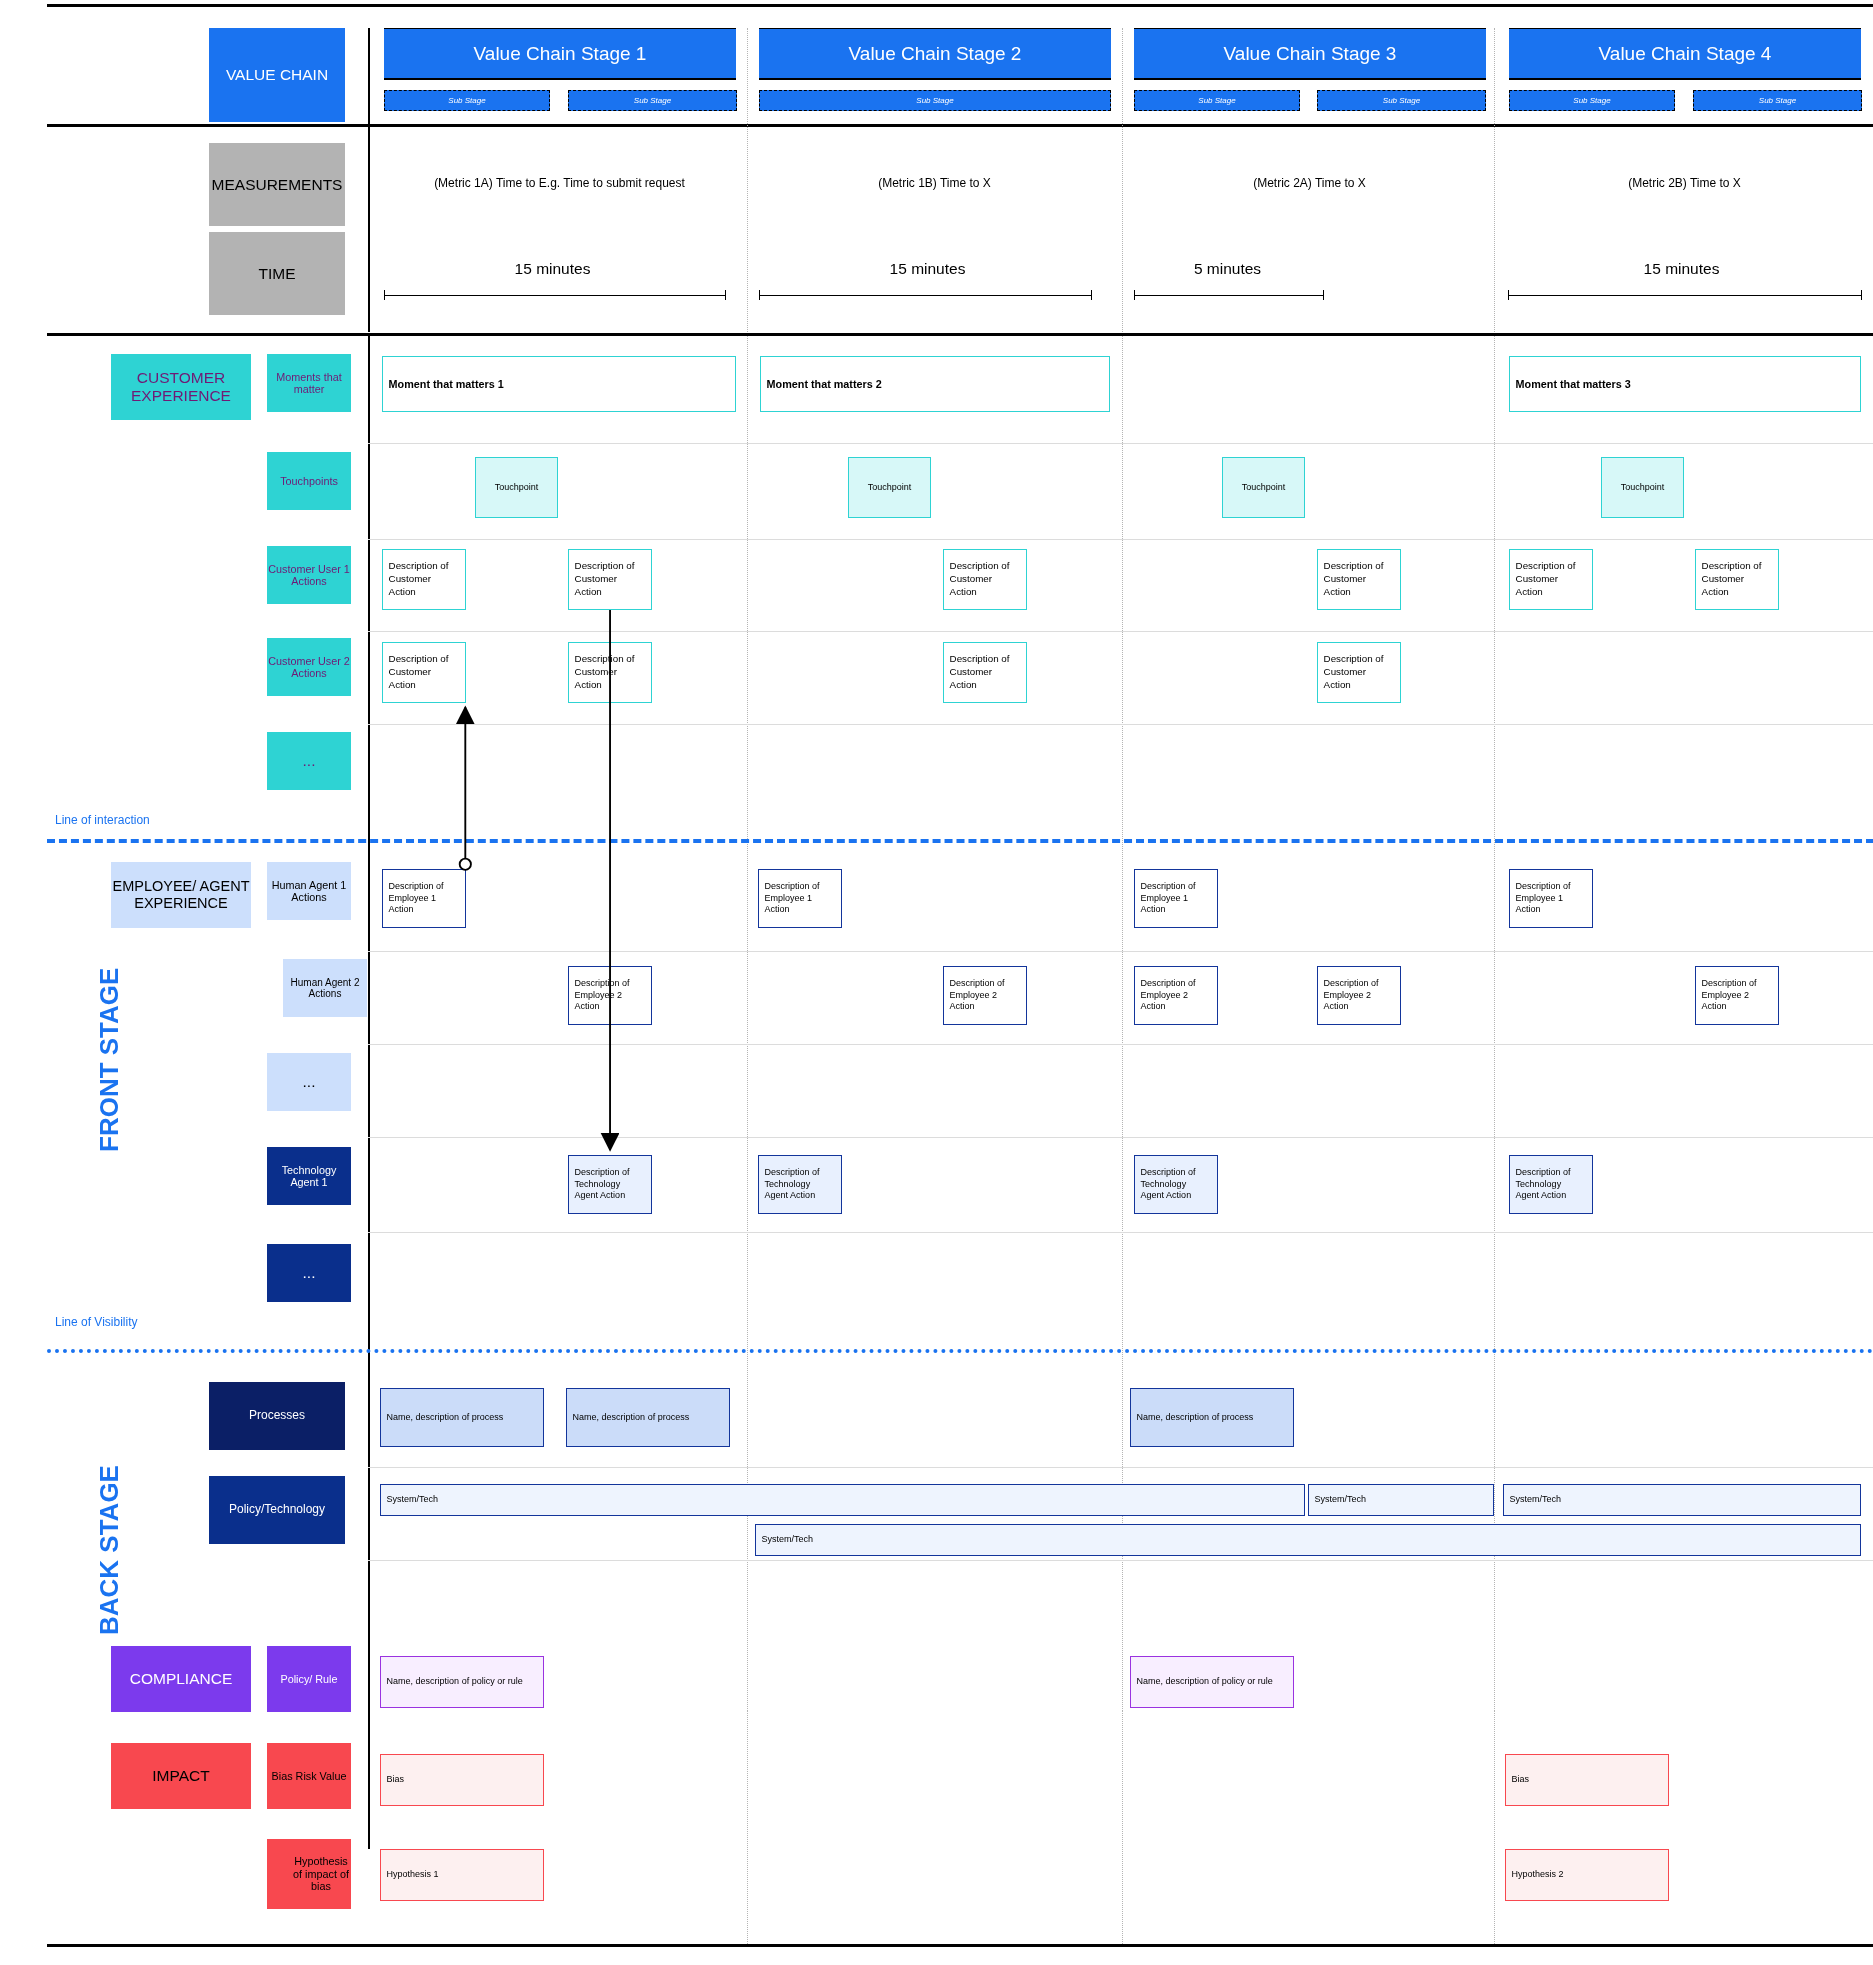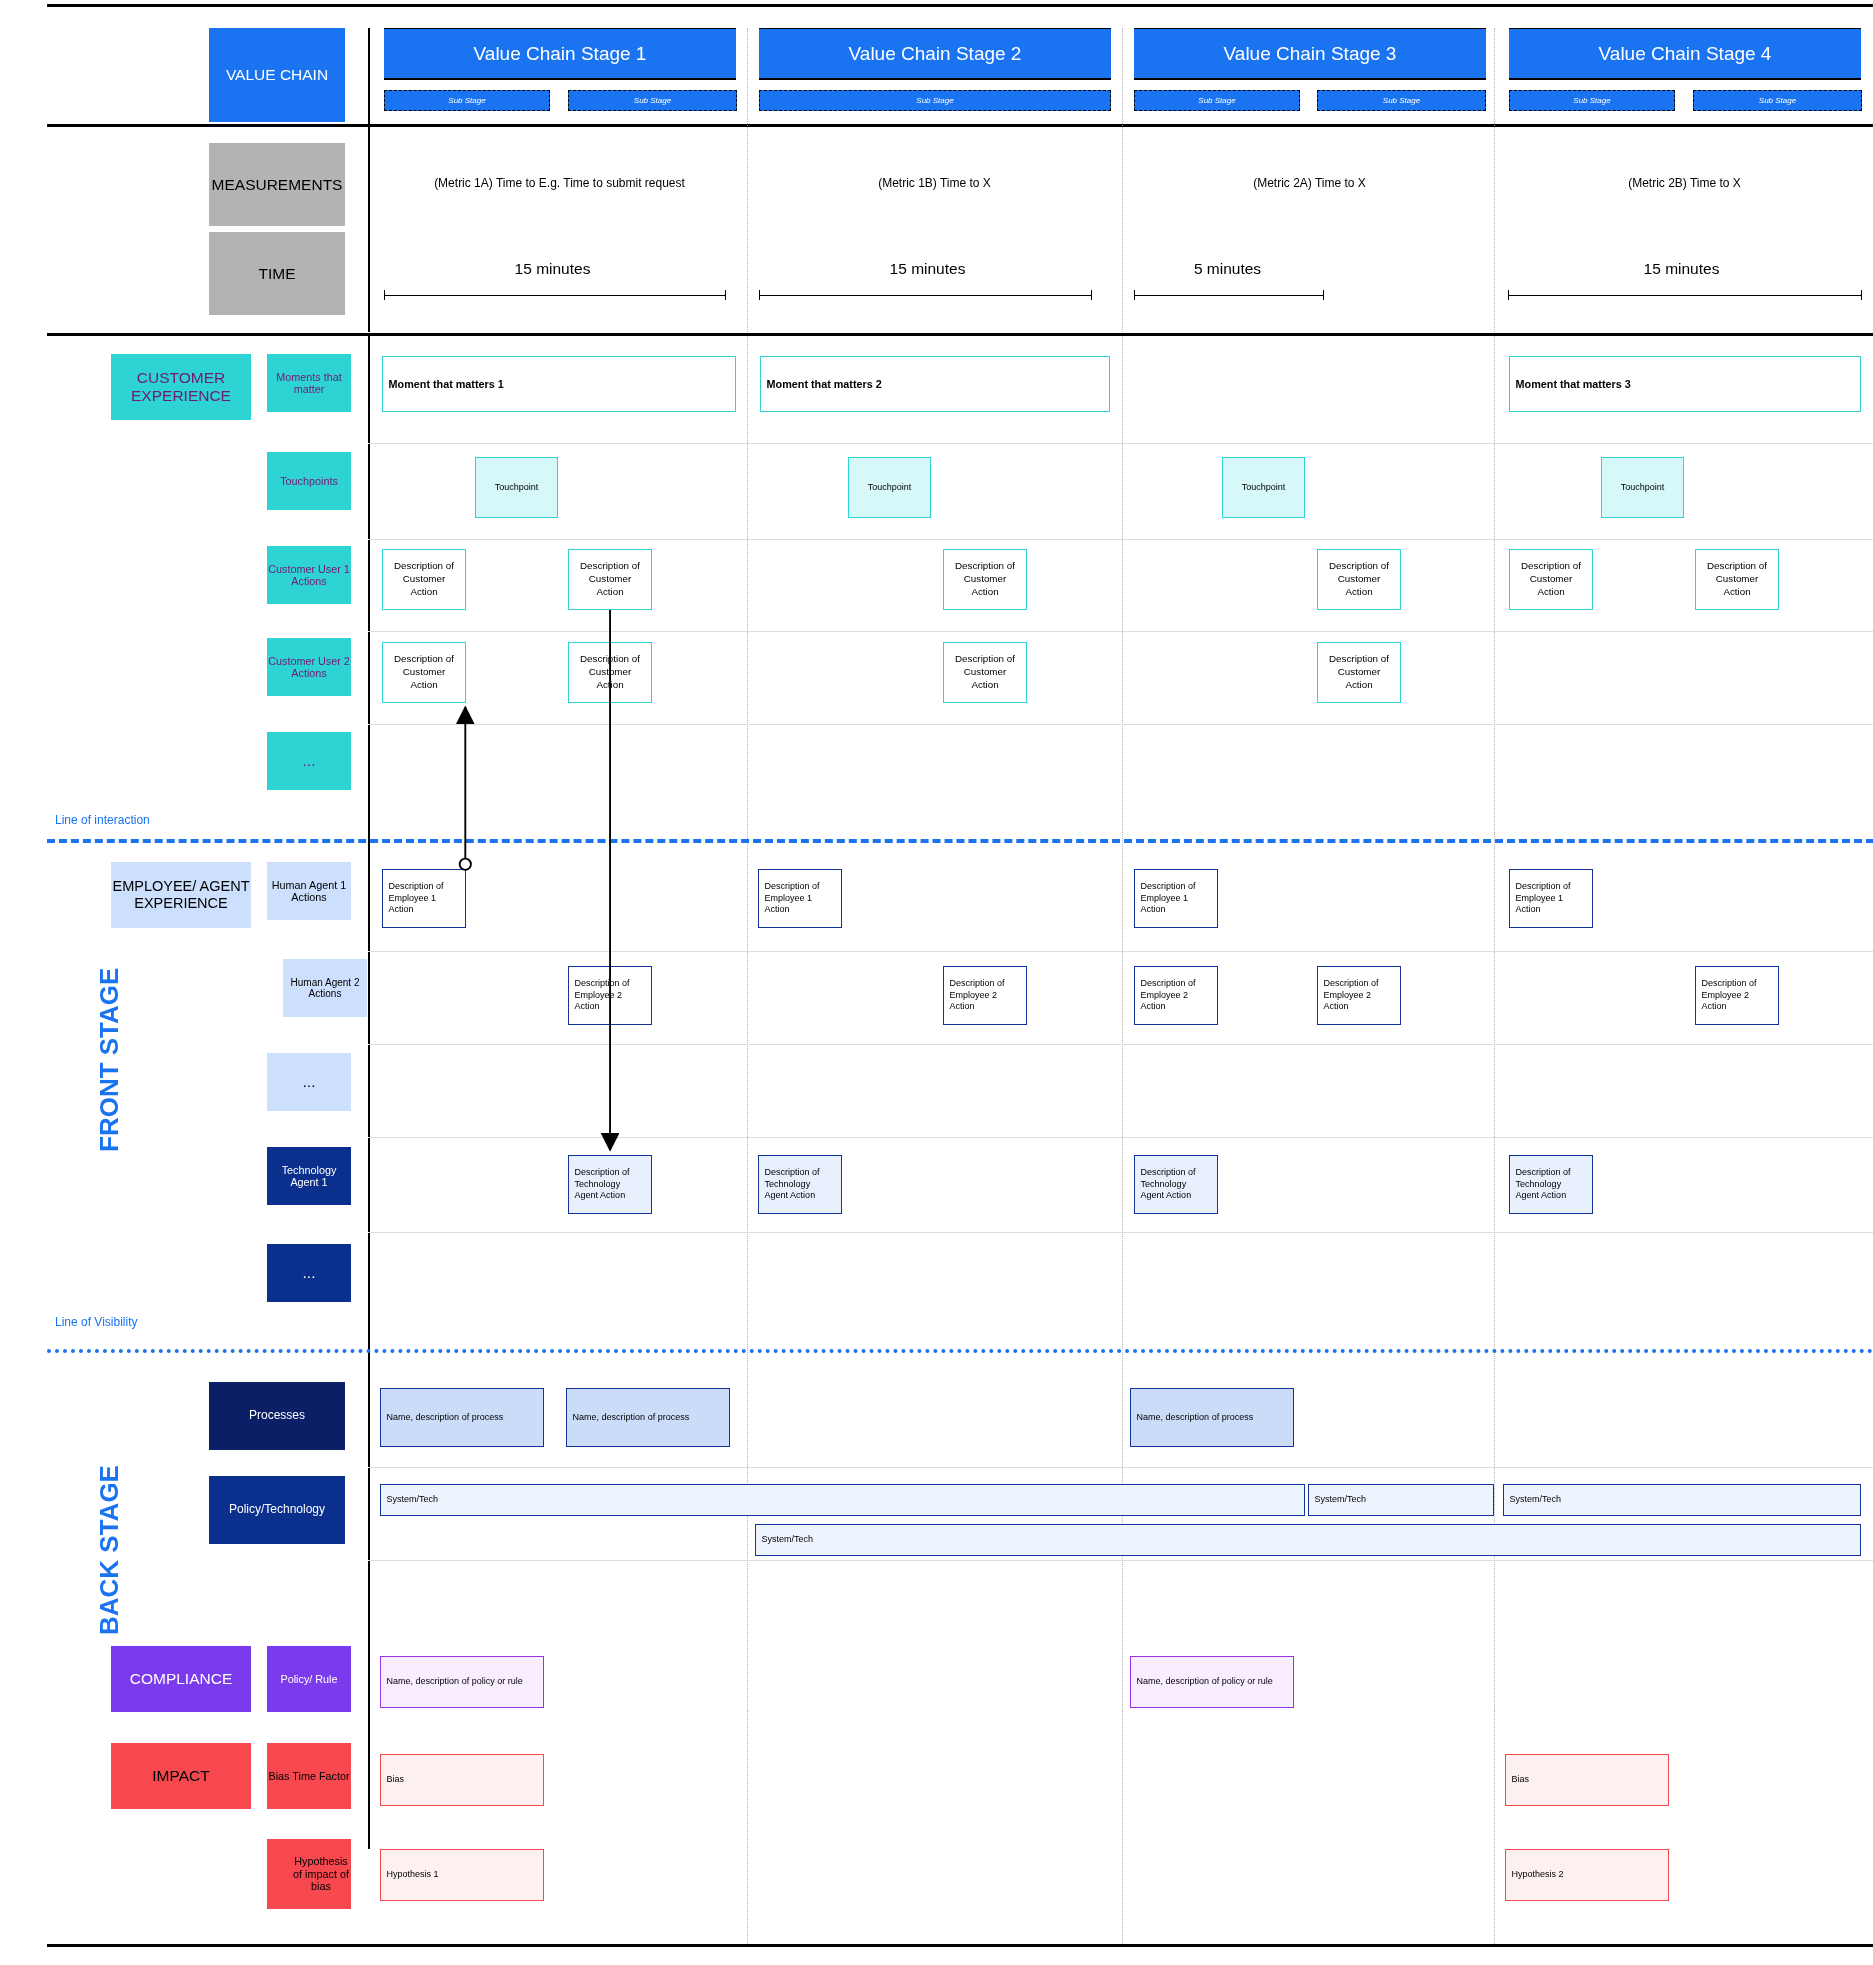--- a/index.html
+++ b/index.html
@@ -81,21 +81,21 @@
     font-weight:bold; font-size:10.8px;
     display:flex; align-items:center;
   }
   .card-touch {
     background:#d7f8f8; border:1.4px solid #2ed3d3;
     display:flex; align-items:center; justify-content:center;
     font-size:9px;
   }
   .card-cust {
     background:#fff; border:1.4px solid #2ed3d3;
-    display:flex; align-items:center;text-align:center;
+    display:flex; align-items:center;
   }
   .card-emp {
     background:#fff; border:1.4px solid #13359b;
     display:flex; align-items:center; font-size:9px;
   }
   .card-tech {
     background:#e8f0fe; border:1.4px solid #13359b;
     display:flex; align-items:center; font-size:9px;
   }
   .card-proc {
@@ -286,21 +286,21 @@
 <div class="card card-sys" style="left:1503px;top:1484px;width:358px;height:32px;">System/Tech</div>
 <div class="card card-sys" style="left:755px;top:1524px;width:1106px;height:32px;">System/Tech</div>
 
 <div class="chip chip-purple" style="left:111px;top:1646px;width:140px;height:66px;font-size:15.5px;">COMPLIANCE</div>
 <div class="chip chip-purple" style="left:267px;top:1646px;width:84px;height:66px;font-size:10.8px;">Policy/ Rule</div>
 
 <div class="card card-policy" style="left:380px;top:1656px;width:164px;height:52px;">Name, description of policy or rule</div>
 <div class="card card-policy" style="left:1130px;top:1656px;width:164px;height:52px;">Name, description of policy or rule</div>
 
 <div class="chip chip-red" style="left:111px;top:1743px;width:140px;height:66px;font-size:15.5px;">IMPACT</div>
-<div class="chip chip-red" style="left:267px;top:1743px;width:84px;height:66px;font-size:10.8px;">Bias Time Factor</div>
+<div class="chip chip-red" style="left:267px;top:1743px;width:84px;height:66px;font-size:10.8px;">Bias Risk Value</div>
 <div class="chip chip-red" style="left:267px;top:1839px;width:84px;height:70px;font-size:10.8px;padding-left:24px;">Hypothesis of impact of bias</div>
 
 <div class="card card-bias" style="left:380px;top:1754px;width:164px;height:52px;">Bias</div>
 <div class="card card-bias" style="left:1505px;top:1754px;width:164px;height:52px;">Bias</div>
 
 <div class="card card-bias" style="left:380px;top:1849px;width:164px;height:52px;">Hypothesis 1</div>
 <div class="card card-bias" style="left:1505px;top:1849px;width:164px;height:52px;">Hypothesis 2</div>
 
 <svg id="arrows" xmlns="http://www.w3.org/2000/svg" viewBox="0 0 4000 4195" width="1874" height="1965">
   <defs>

